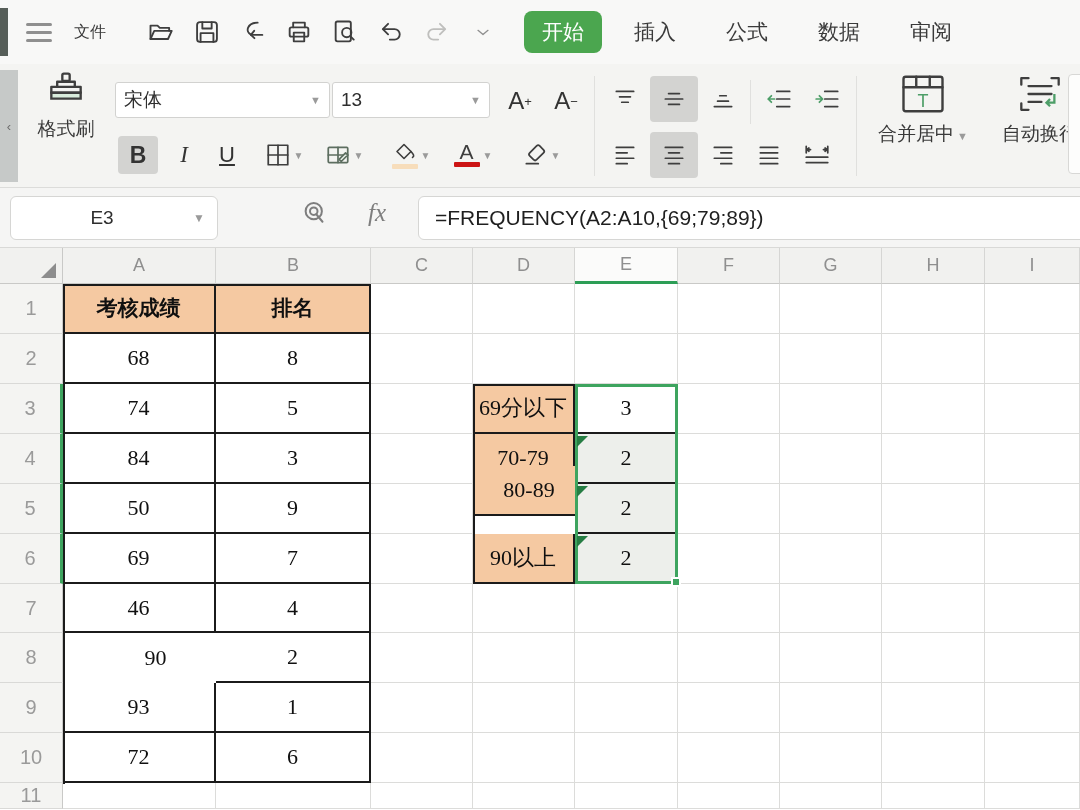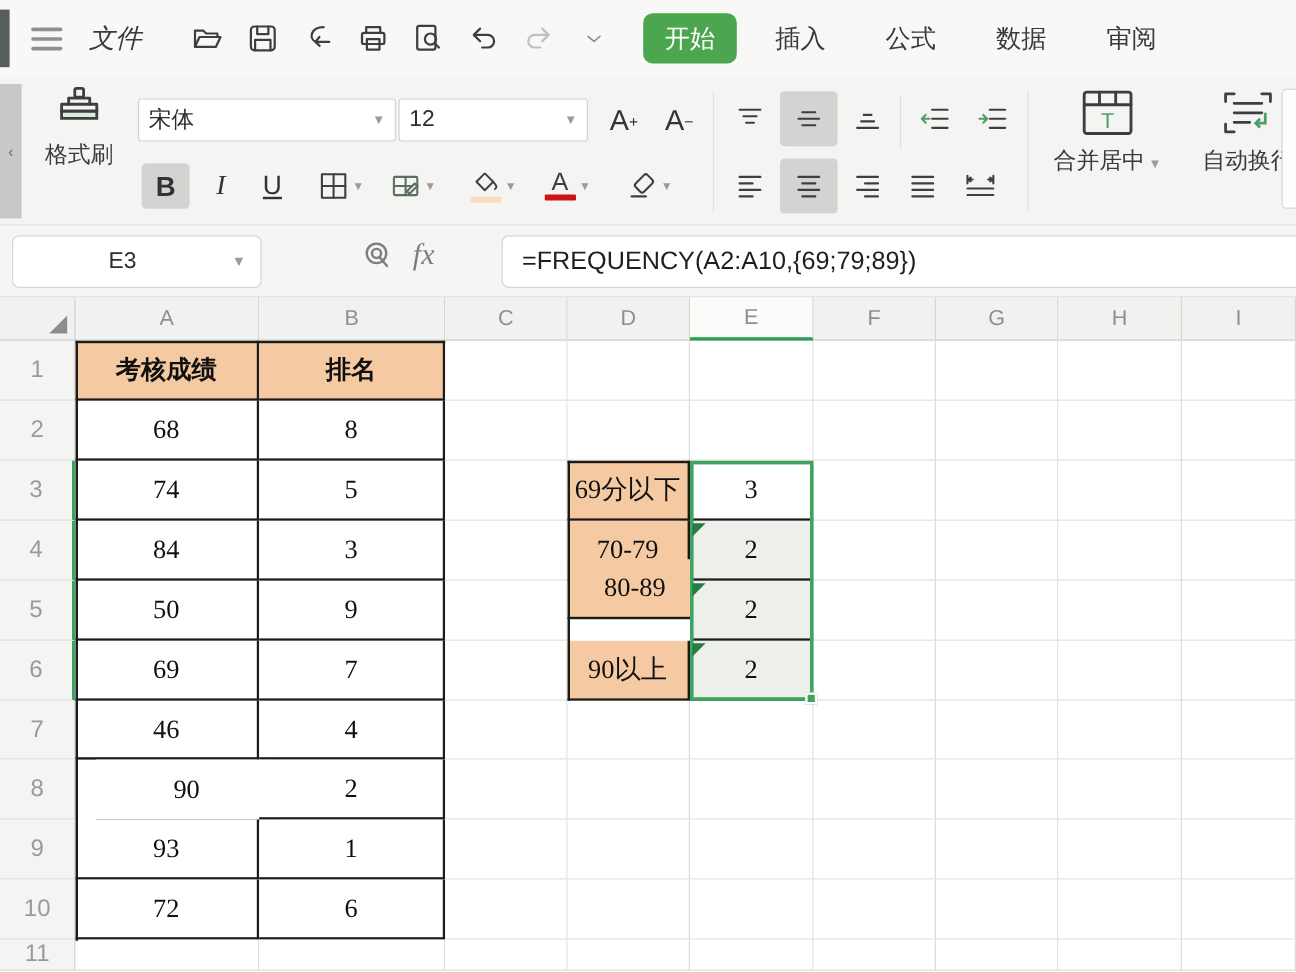--- a/index.html
+++ b/index.html
@@ -6,21 +6,21 @@
   html,body { width:1080px; height:810px; overflow:hidden; }
   body { font-family:"Liberation Sans","DejaVu Sans",sans-serif; background:#f6f6f5; color:#2b2b2b; position:relative; }
   svg { display:block; }
   .ico { stroke:#3e3e3e; fill:none; stroke-width:1.6; stroke-linecap:round; stroke-linejoin:round; }
 
   
   #menubar { position:absolute; left:0; top:0; width:1080px; height:64px; background:#f8f8f7; display:flex; align-items:center; }
   #left-rail { position:absolute; left:0; top:8px; width:8px; height:48px; background:#565e59; }
   #hamburger { margin-left:26px; display:flex; flex-direction:column; gap:5px; cursor:pointer; }
   #hamburger i { display:block; width:26px; height:3px; background:#8f8f8f; border-radius:2px; }
-  .menu-file { font-size:22px; color:#3a3a3a; margin:0 26px 0 22px;font-style:italic; }
+  .menu-file { font-size:16px; color:#3a3a3a; margin:0 26px 0 22px; }
   .qat { display:flex; align-items:center; gap:16px; margin-left:14px; }
   .qat .qbtn { width:30px; height:30px; display:flex; align-items:center; justify-content:center; }
   .tabs { display:flex; align-items:center; margin-left:26px; gap:0; }
   .tab { font-size:21px; color:#3a3a3a; padding:7px 18px; border-radius:8px; margin-right:14px; white-space:nowrap; }
   .tab.active { background:#4ba64f; color:#fff; }
 
   
   #ribbon { position:absolute; left:0; top:64px; width:1080px; height:124px; background:#f4f4f2; border-bottom:1px solid #dcdcda; }
   #collapse-strip { position:absolute; left:0; top:6px; width:18px; height:112px; background:#c6c9c8; color:#6d6d6d; font-size:13px; display:flex; align-items:center; justify-content:center; }
   .fp { position:absolute; left:30px; top:8px; width:72px; text-align:center; }
@@ -35,21 +35,21 @@
   .bigbtn { position:absolute; top:8px; text-align:center; }
   .bigbtn .bb-label { font-size:19px; color:#3a3a3a; margin-top:5px; white-space:nowrap; }
   .colorbar { display:block; height:5px; border-radius:1px; margin-top:1px; }
   #ribbon-partial { position:absolute; right:-6px; top:10px; width:18px; height:100px; background:#fdfdfc; border:1px solid #d8d8d6; border-radius:4px; }
 
   
   #formulabar { position:absolute; left:0; top:188px; width:1080px; height:60px; background:#f5f5f4; border-bottom:1px solid #d9d9d7; }
   #namebox { position:absolute; left:10px; top:8px; width:208px; height:44px; background:#fff; border:1px solid #d6d6d4; border-radius:6px; display:flex; align-items:center; }
   #namebox .nb-text { flex:1; text-align:center; font-size:19px; color:#2e2e2e; }
   #namebox .nb-dd { color:#9a9a9a; font-size:12px; padding-right:12px; }
-  #fx-icons { position:absolute; left:300px; top:10px; display:flex; align-items:center; gap:14px; }
+  #fx-icons { position:absolute; left:300px; top:10px; display:flex; align-items:center; gap:38px; }
   #fx-label { font-family:"Liberation Serif",serif; font-style:italic; font-size:25px; color:#7e7e7e; }
   #formula-input { position:absolute; left:418px; top:8px; width:668px; height:44px; background:#fff; border:1px solid #d6d6d4; border-radius:6px 0 0 6px; display:flex; align-items:center; padding-left:16px; font-size:21px; color:#1f1f1f; }
 
   
   #sheet { position:absolute; left:0; top:248px; width:1080px; height:562px; background:#fff; }
   .colhead { position:absolute; top:0; height:36px; background:#f1f1ef; border-right:1px solid #d6d6d4; border-bottom:1px solid #c9c9c7; display:flex; align-items:center; justify-content:center; font-size:18px; color:#8f8f8f; }
   .colhead.sel { background:#fbfbfa; border-bottom:3px solid #2d9e56; }
   #corner { position:absolute; left:0; top:0; width:63px; height:36px; background:#f1f1ef; border-right:1px solid #c9c9c7; border-bottom:1px solid #c9c9c7; }
   #corner .tri { position:absolute; right:6px; bottom:5px; width:0; height:0; border-left:15px solid transparent; border-bottom:15px solid #8d8d8d; }
   .rowhead { position:absolute; left:0; width:63px; background:#f4f4f2; border-right:1px solid #c9c9c7; border-bottom:1px solid #d9d9d7; display:flex; align-items:center; justify-content:center; font-size:20px; color:#9a9a9a; }
@@ -149,21 +149,21 @@
       <path d="M9 10 V6.5 h12 V10" class="ico"></path>
     </svg>
     <div class="fp-label">格式刷</div>
   </div>
 
   <div class="combo" style="left:115px; top:18px; width:215px;">
     <span>宋体</span>
       <span class="dd">▼</span>
   </div>
   <div class="combo" style="left:332px; top:18px; width:158px;">
-    <span>12</span>
+    <span>13</span>
       <span class="dd">▼</span>
   </div>
   <div class="fbtn" style="left:500px; top:18px; width:40px; font-size:24px;">A<sup style="font-size:13px">+</sup></div>
   <div class="fbtn" style="left:546px; top:18px; width:40px; font-size:24px;">A<sup style="font-size:13px">−</sup></div>
 
   <div class="fbtn active" style="left:118px; top:72px; width:40px; font-weight:bold; font-size:23px;">B</div>
   <div class="fbtn" style="left:166px; top:72px; width:36px; font-family:'Liberation Serif',serif; font-style:italic; font-size:23px;">I</div>
   <div class="fbtn" style="left:208px; top:72px; width:38px; font-size:22px; text-decoration:underline;">U</div>
 
   <div class="fbtn" style="left:258px; top:72px; width:52px;">

